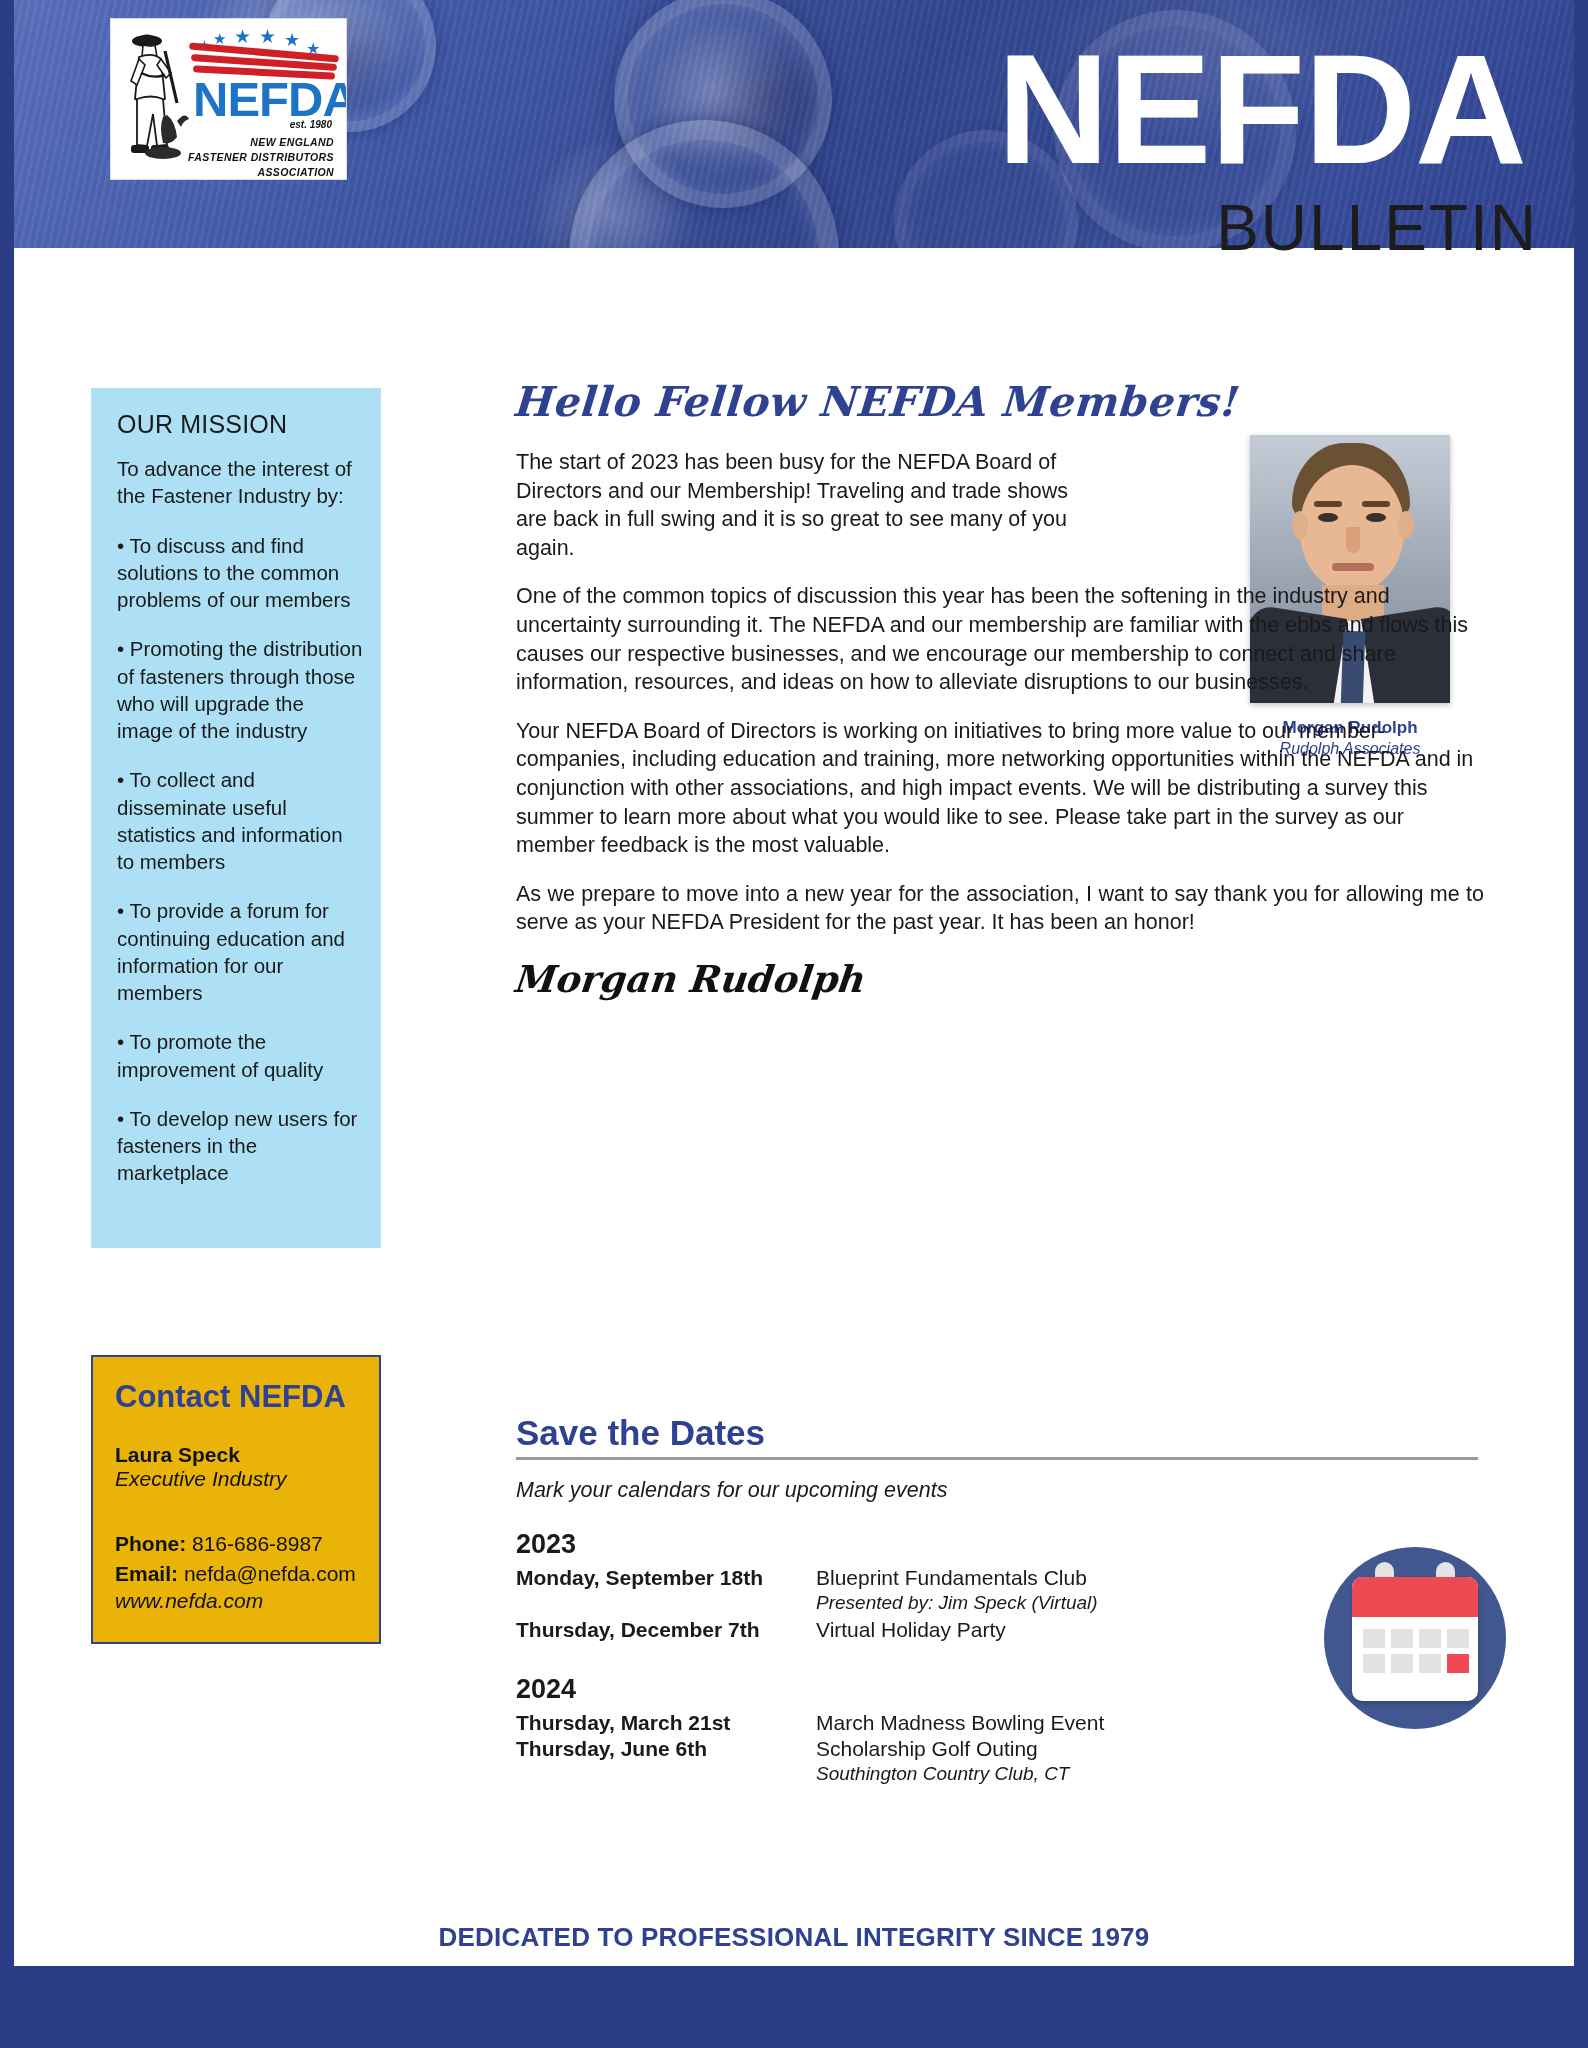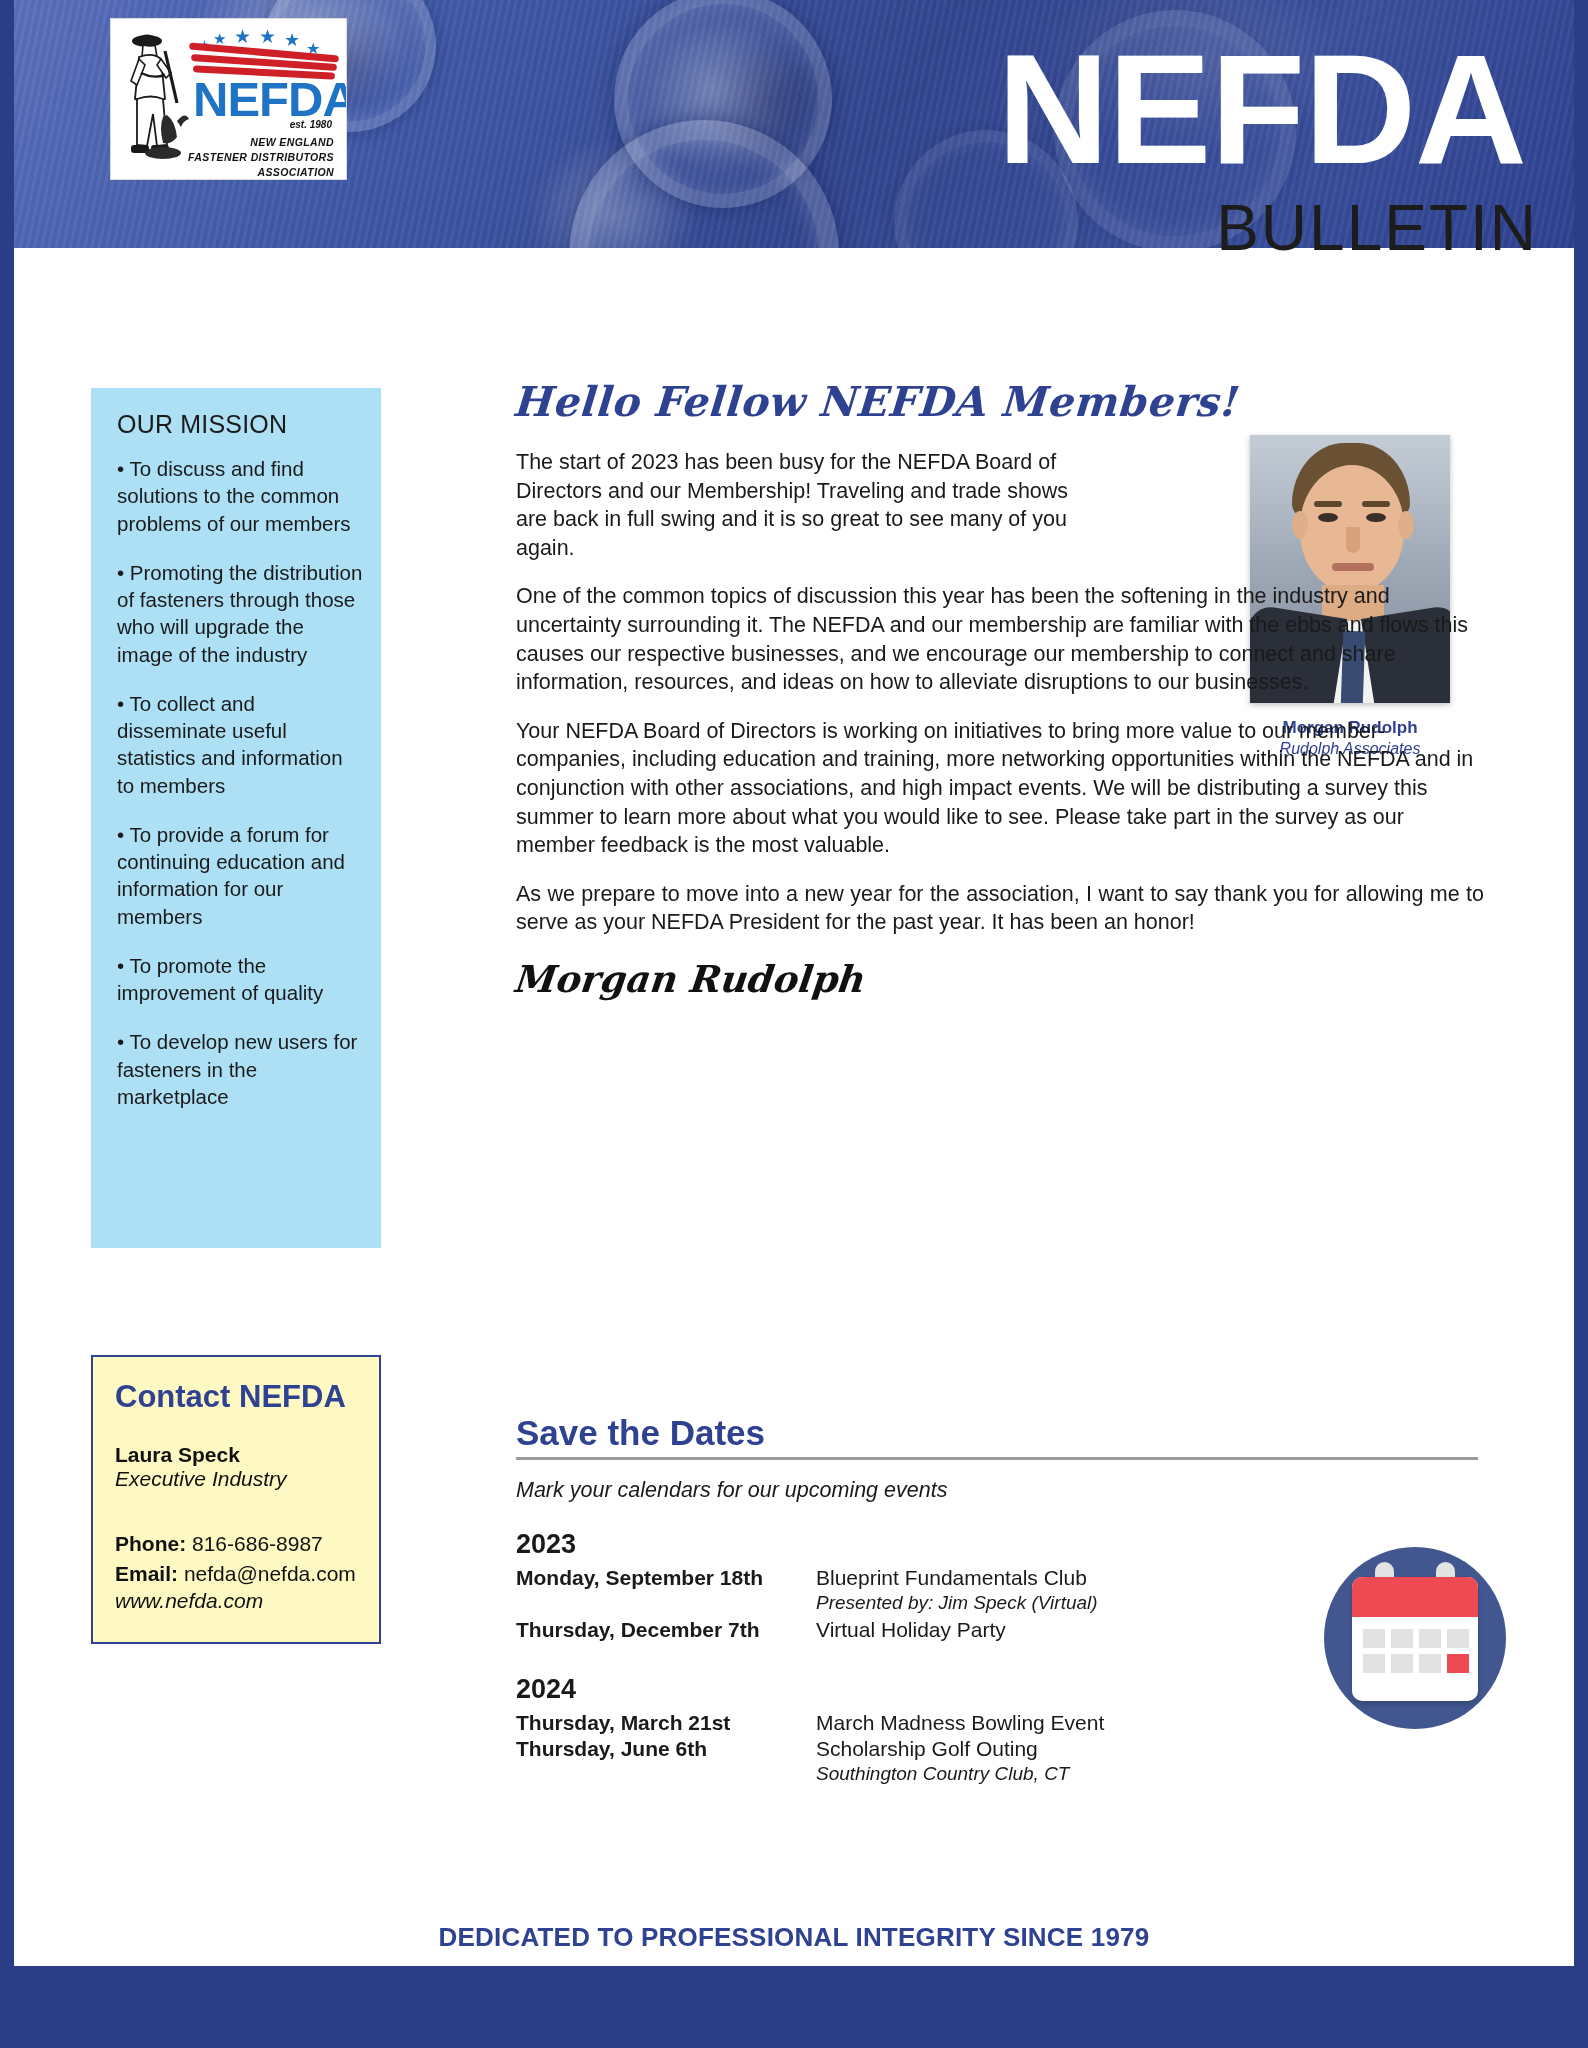--- a/index.html
+++ b/index.html
@@ -114,21 +114,21 @@
   .mission-lead{
     font-size:20.5px;line-height:1.33;color:#1a1a1a;margin:0 0 22px 0;
   }
   .mission-item{
     font-size:20.5px;line-height:1.33;color:#1a1a1a;margin:0 0 22px 0;
   }
 
   
   .contact{
     position:absolute;left:91px;top:1355px;width:290px;height:289px;
-    border:2px solid #2f4191;background:#fef9c3;
+    border:2px solid #2f4191;background:#eab308;
     box-sizing:border-box;
   }
   .contact-inner{padding:22px 14px 0 22px;}
   .contact-title{
     font-size:31px;font-weight:700;color:#2f4191;margin:0 0 28px 0;
   }
   .contact-name{font-size:21px;font-weight:700;color:#111;margin:0;}
   .contact-role{font-size:21px;font-style:italic;color:#111;margin:0 0 38px 0;}
   .contact-line{font-size:21px;color:#111;margin:0;line-height:1.42;}
   .contact-line b{font-weight:700;}
@@ -284,20 +284,21 @@
   <div class="logo-sub">
     <div>NEW ENGLAND</div>
     <div>FASTENER DISTRIBUTORS</div>
     <div>ASSOCIATION</div>
   </div>
 </div>
 
 <div class="mission">
   <div class="mission-inner">
     <div class="mission-title">OUR MISSION</div>
+    <p class="mission-lead">To advance the interest of the Fastener Industry by:</p>
     <p class="mission-item">• To discuss and find solutions to the common problems of our members</p>
     <p class="mission-item">• Promoting the distribution of fasteners through those who will upgrade the image of the industry</p>
     <p class="mission-item">• To collect and disseminate useful statistics and information to members</p>
     <p class="mission-item">• To provide a forum for continuing education and information for our members</p>
     <p class="mission-item">• To promote the improvement of quality</p>
     <p class="mission-item">• To develop new users for fasteners in the marketplace</p>
   </div>
 </div>
 
 <div class="contact">

